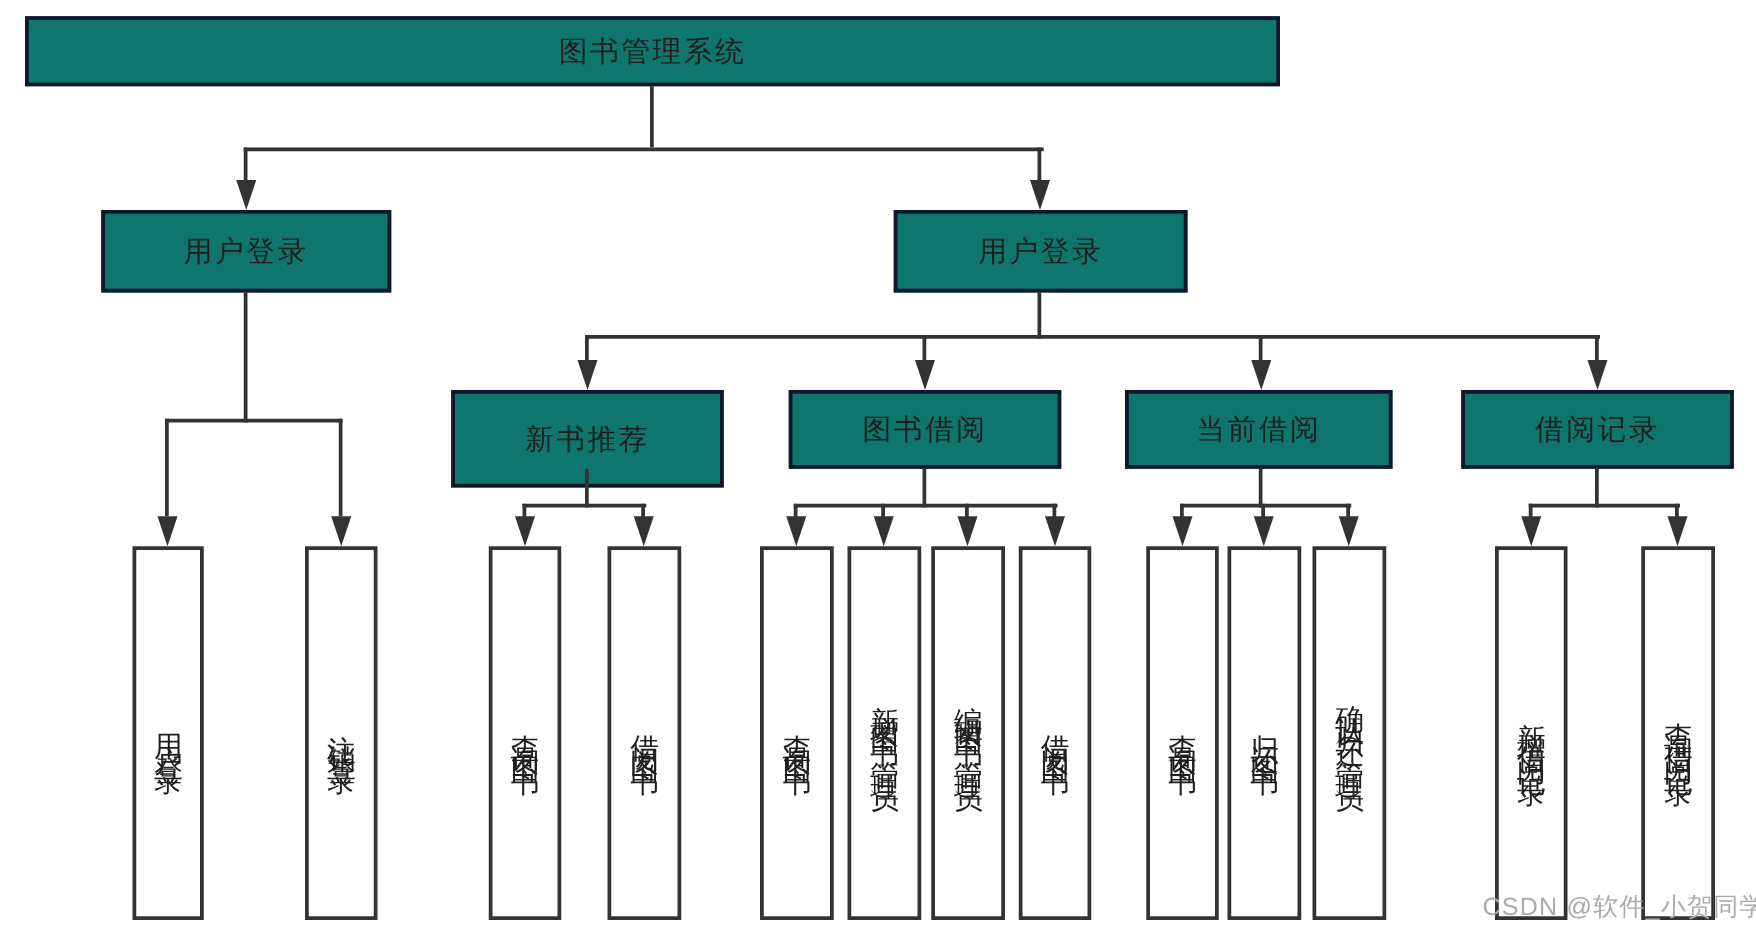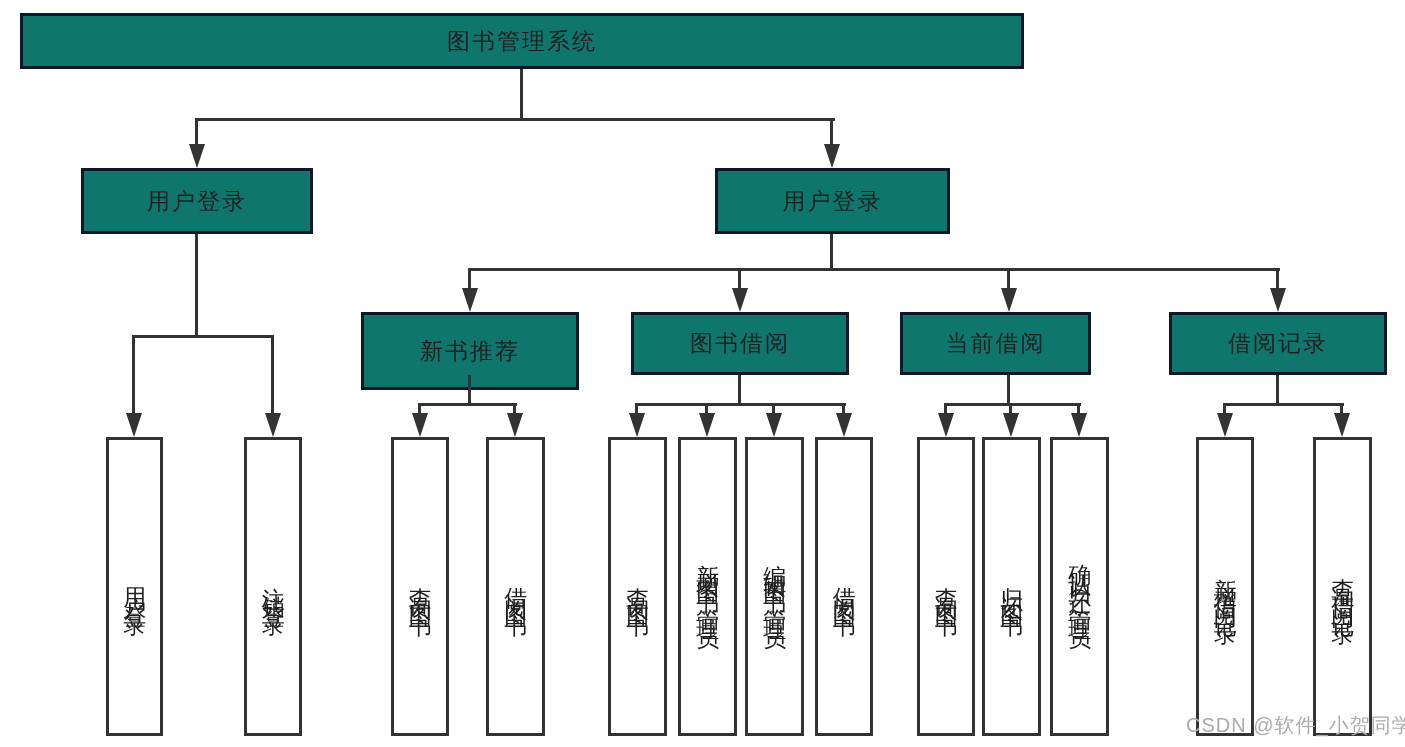--- a/index.html
+++ b/index.html
@@ -39,21 +39,21 @@
 
 <div class="stage">
 
   <div class="b" style="left:20px;top:13px;width:1004px;height:56px;">图书管理系统</div>
 
   <div class="b" style="left:81px;top:168px;width:232px;height:66px;">用户登录</div>
   <div class="b" style="left:715px;top:168px;width:235px;height:66px;">用户登录</div>
 
   <div class="b" style="left:361px;top:312px;width:218px;height:78px;">新书推荐</div>
   <div class="b" style="left:631px;top:312px;width:218px;height:63px;">图书借阅</div>
-  <div class="b" style="left:900px;top:312px;width:191px;height:63px;">当前借阅</div>
+  <div class="b" style="left:900px;top:312px;width:214px;height:63px;">当前借阅</div>
   <div class="b" style="left:1169px;top:312px;width:218px;height:63px;">借阅记录</div>
 
   <div class="vb" style="left:106px;top:437px;width:57px;height:299px;">用户登录</div>
   <div class="vb" style="left:244px;top:437px;width:58px;height:299px;">注销登录</div>
 
   <div class="vb" style="left:391px;top:437px;width:58px;height:299px;">查询图书</div>
   <div class="vb" style="left:486px;top:437px;width:59px;height:299px;">借阅图书</div>
 
   <div class="vb" style="left:608px;top:437px;width:59px;height:299px;">查询图书</div>
   <div class="vb" style="left:678px;top:437px;width:59px;height:299px;">新增图书（管理员）</div>

